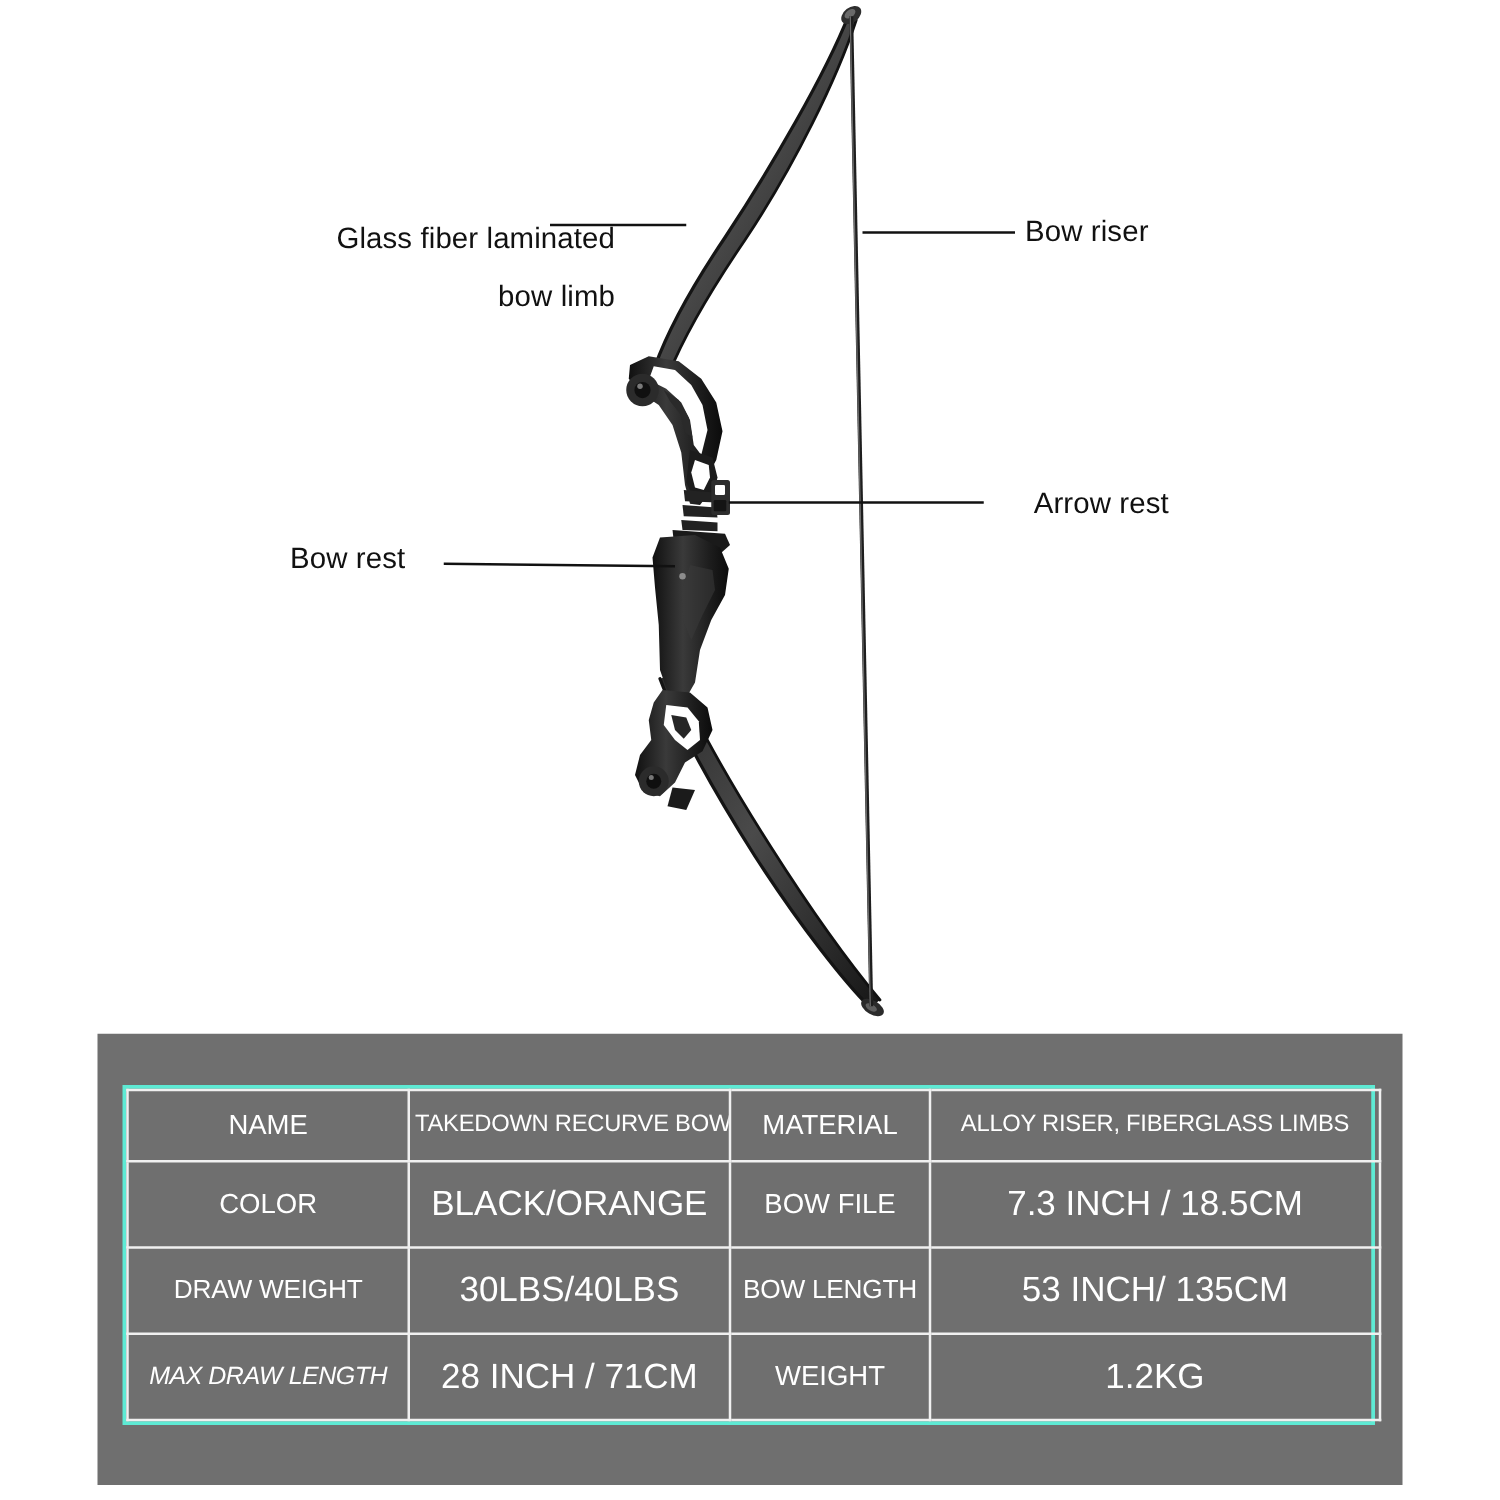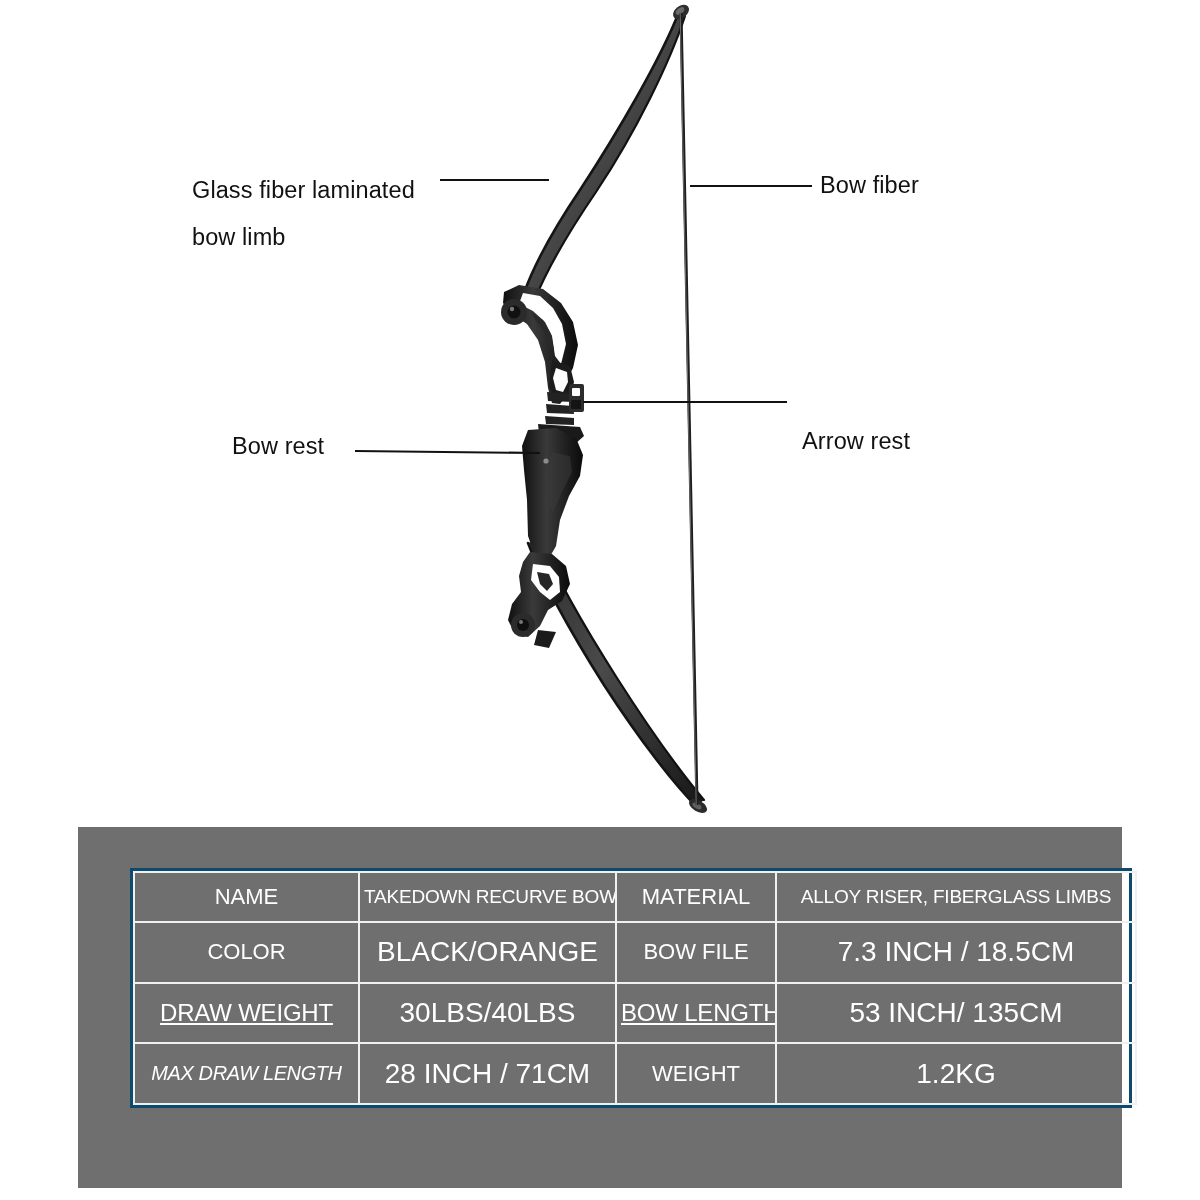--- a/index.html
+++ b/index.html
@@ -34,51 +34,51 @@
 
   
   .callout-label {
     position: absolute;
     font-family: "Liberation Sans", sans-serif;
     font-size: 23.5px;
     color: #111111;
     letter-spacing: 0.1px;
     white-space: nowrap;
     line-height: 1.0;
+    text-align: right;
   }
   .callout-label.two-line {
     white-space: normal;
     line-height: 2.0;
   }
 
   #label-limb  { left: 192px; top: 167px; width: 300px; }
   #label-string{ left: 820px; top: 174px; }
-  #label-rest  { left: 802px; top: 391px; margin-top: 39px; }
+  #label-rest  { left: 827px; top: 391px; }
   #label-riser { left: 232px; top: 435px; }
 
   
   #spec-panel {
     position: absolute;
     left: 78px;
     top: 827px;
     width: 1044px;
     height: 361px;
     background: #6f6f6f;
     box-sizing: border-box;
   }
 
   #spec-table-wrap {
     position: absolute;
     left: 20px;
     top: 41px;
     width: 1002px;
-    height: 240px;
-    border: 3px solid #0c4a6e;
+    height: 272px;
+    border: 3px solid #5eead4;
     box-sizing: border-box;
-    margin-left: 32px;
   }
 
   table.spec-table {
     width: 100%;
     height: 100%;
     border-collapse: collapse;
     table-layout: fixed;
   }
   table.spec-table td {
     border: 2px solid #f0f0f0;
@@ -94,21 +94,21 @@
   col.c2 { width: 257px; }
   col.c3 { width: 160px; }
   col.c4 { width: 360px; }
 
   td.k { font-size: 22px; }
   td.v { font-size: 28px; }
 
   
   td.tight   { font-size: 19px; letter-spacing: -0.2px; }
   td.tighter { font-size: 20px; letter-spacing: -0.4px; font-style: italic; }
-  td.small   { font-size: 24px; letter-spacing: -0.2px; text-decoration: underline; }
+  td.small   { font-size: 21px; letter-spacing: -0.2px; }
 </style>
 </head>
 <body>
 
 <div id="diagram-area">
 
   <svg id="bow-svg" viewBox="0 0 1200 827">
 
     <defs>
       <linearGradient id="limbGrad" x1="0" y1="0" x2="1" y2="1">
@@ -208,21 +208,21 @@
 
       <line x1="355" y1="451" x2="540" y2="453"></line>
     </g>
   </svg>
 
   <div class="callout-label two-line" id="label-limb">
     <span>Glass fiber laminated</span><br>
     <span>bow limb</span>
   </div>
 
-  <div class="callout-label" id="label-string">Bow fiber</div>
+  <div class="callout-label" id="label-string">Bow riser</div>
 
   <div class="callout-label" id="label-rest">Arrow rest</div>
 
   <div class="callout-label" id="label-riser">Bow rest</div>
 </div>
 
 <div id="spec-panel">
   <div id="spec-table-wrap">
     <table class="spec-table">
       <colgroup>

